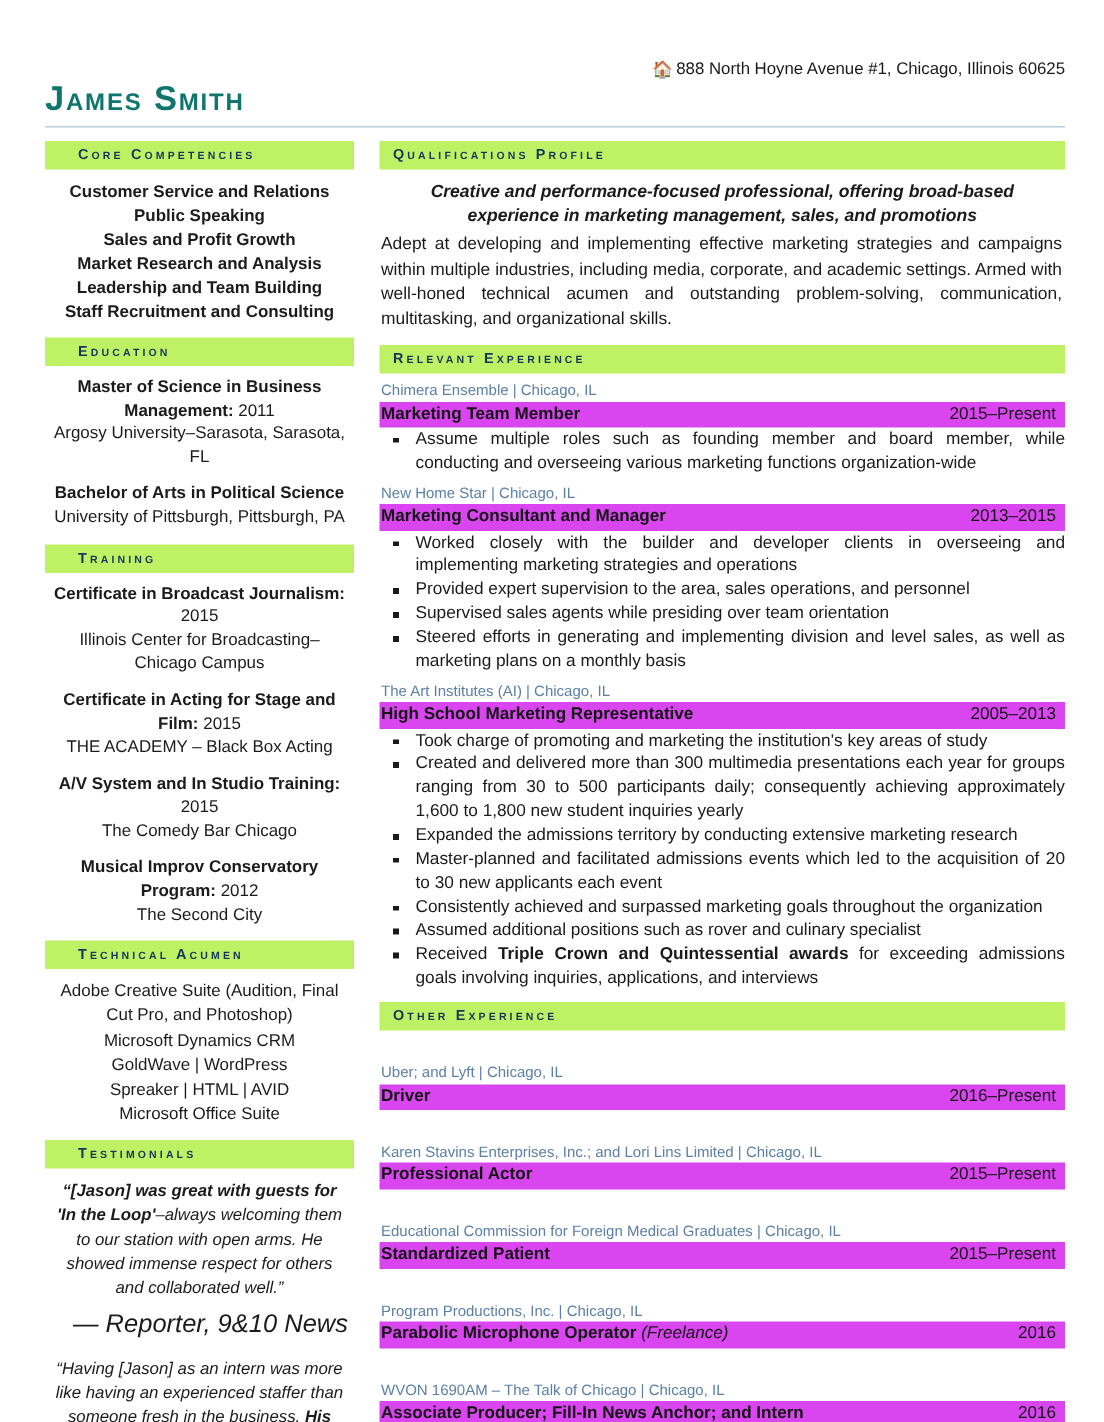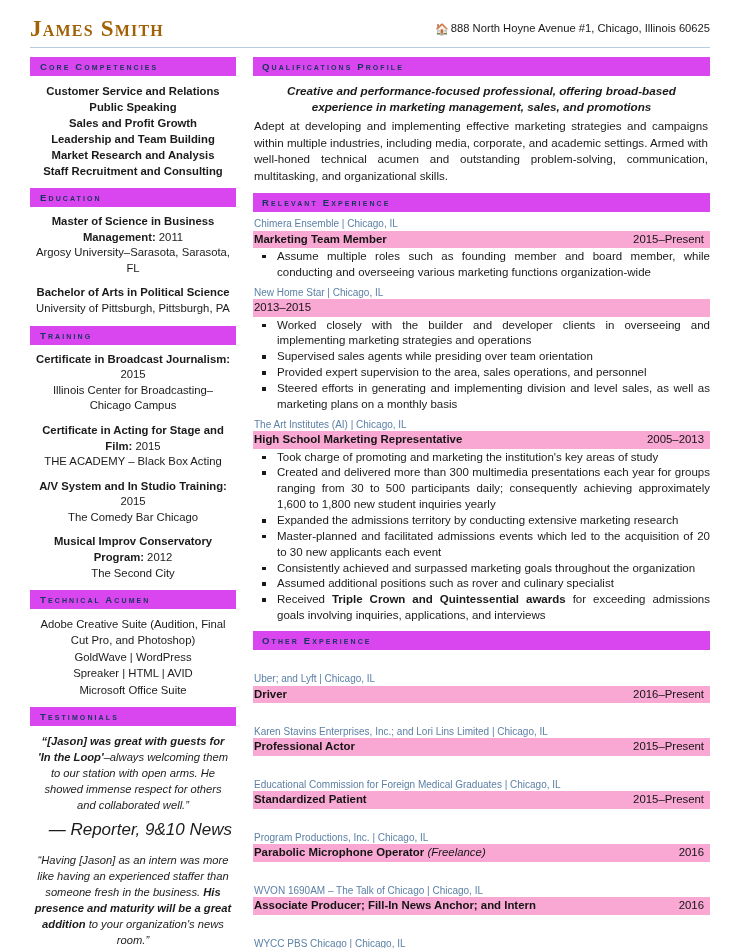--- a/index.html
+++ b/index.html
@@ -21,27 +21,28 @@
 
   
   .header {
     display: flex;
     align-items: center;
     justify-content: space-between;
     padding: 16px 26px 0 30px;
     box-sizing: border-box;
   }
   .name {
-    font-family: Liberation Serif, serif;
+    font-family: Liberation Sans, sans-serif;
     font-size: 23px;
     font-weight: bold;
-    color: #a16207;
+    color: #0f766e;
     font-variant: small-caps;
     letter-spacing: 1.2px;
     white-space: nowrap;
+    margin-top: 36px;
   }
   .contact {
     text-align: left;
     font-size: 11.2px;
     color: #1a1a1a;
     line-height: 1.55;
   }
   .contact .line { white-space: nowrap; }
   .ico {
     display: inline-block;
@@ -60,27 +61,27 @@
     display: flex;
     padding: 9px 26px 0 30px;
     box-sizing: border-box;
     gap: 17px;
   }
   .left  { width: 206px; flex: 0 0 206px; }
   .right { flex: 1 1 auto; }
 
   
   .sec-bar {
-    background: #d946ef;
+    background: #bef264;
     color: #16355c;
     font-size: 9.6px;
     font-weight: bold;
     font-variant: small-caps;
     letter-spacing: 2.1px;
-    padding: 4px 8px 3px 10px;
+    padding: 4px 8px 3px 22px;
     box-sizing: border-box;
     line-height: 1.25;
     text-transform: none;
   }
   .sec-bar.right-bar { padding-left: 9px; }
 
   
   .left-block {
     text-align: center;
     padding: 7px 4px 9px 4px;
@@ -138,21 +139,21 @@
 
   .job { padding-top: 5px; }
   .job:first-child { padding-top: 7px; }
   .company {
     color: #5c80a6;
     font-size: 10px;
     line-height: 1.35;
     padding-left: 1px;
   }
   .titlebar {
-    background: #f9a8d4;
+    background: #d946ef;
     display: flex;
     justify-content: space-between;
     align-items: baseline;
     font-size: 11.4px;
     font-weight: bold;
     padding: 1px 6px 1px 1px;
     box-sizing: border-box;
     line-height: 1.35;
     color: #141414;
   }
@@ -201,22 +202,22 @@
 
   <div class="cols">
 
     <div class="left">
 
       <div class="sec-bar">Core Competencies</div>
       <div class="left-block comp-list">
         <div>Customer Service and Relations</div>
         <div>Public Speaking</div>
         <div>Sales and Profit Growth</div>
+        <div>Market Research and Analysis</div>
         <div>Leadership and Team Building</div>
-        <div>Market Research and Analysis</div>
         <div>Staff Recruitment and Consulting</div>
       </div>
 
       <div class="sec-bar">Education</div>
       <div class="left-block">
         <div class="edu-item">
           <div class="edu-title"><span>Master of Science in Business Management:</span><span class="yr"> 2011</span></div>
           <div class="edu-sub">Argosy University–Sarasota, Sarasota, FL</div>
         </div>
         <div class="edu-item">
@@ -241,20 +242,21 @@
         </div>
         <div class="tr-item">
           <div class="tr-title"><span>Musical Improv Conservatory Program:</span><span class="yr"> 2012</span></div>
           <div>The Second City</div>
         </div>
       </div>
 
       <div class="sec-bar">Technical Acumen</div>
       <div class="left-block">
         <div class="tech-line">Adobe Creative Suite (Audition, Final Cut Pro, and Photoshop)</div>
+        <div class="tech-line">Microsoft Dynamics CRM</div>
         <div class="tech-line">GoldWave | WordPress</div>
         <div class="tech-line">Spreaker | HTML | AVID</div>
         <div class="tech-line">Microsoft Office Suite</div>
       </div>
 
       <div class="sec-bar">Testimonials</div>
       <div class="left-block">
         <div class="quote"><b>“[Jason] was great with guests for 'In the Loop'</b><span>–always welcoming them to our station with open arms. He showed immense respect for others and collaborated well.”</span></div>
         <div class="quote-src">— Reporter, 9&amp;10 News</div>
         <div class="quote"><span>“Having [Jason] as an intern was more like having an experienced staffer than someone fresh in the business. </span><b>His presence and maturity will be a great addition</b><span> to your organization's news room.”</span></div>
@@ -278,26 +280,27 @@
           <span class="dates">2015–Present</span>
         </div>
         <ul class="bullets">
           <li>Assume multiple roles such as founding member and board member, while conducting and overseeing various marketing functions organization-wide</li>
         </ul>
       </div>
 
       <div class="job">
         <div class="company">New Home Star | Chicago, IL</div>
         <div class="titlebar">
+          <span>Marketing Consultant and Manager</span>
           <span class="dates">2013–2015</span>
         </div>
         <ul class="bullets">
           <li>Worked closely with the builder and developer clients in overseeing and implementing marketing strategies and operations</li>
+          <li>Provided expert supervision to the area, sales operations, and personnel</li>
           <li>Supervised sales agents while presiding over team orientation</li>
-          <li>Provided expert supervision to the area, sales operations, and personnel</li>
           <li>Steered efforts in generating and implementing division and level sales, as well as marketing plans on a monthly basis</li>
         </ul>
       </div>
 
       <div class="job">
         <div class="company">The Art Institutes (AI) | Chicago, IL</div>
         <div class="titlebar">
           <span>High School Marketing Representative</span>
           <span class="dates">2005–2013</span>
         </div>

